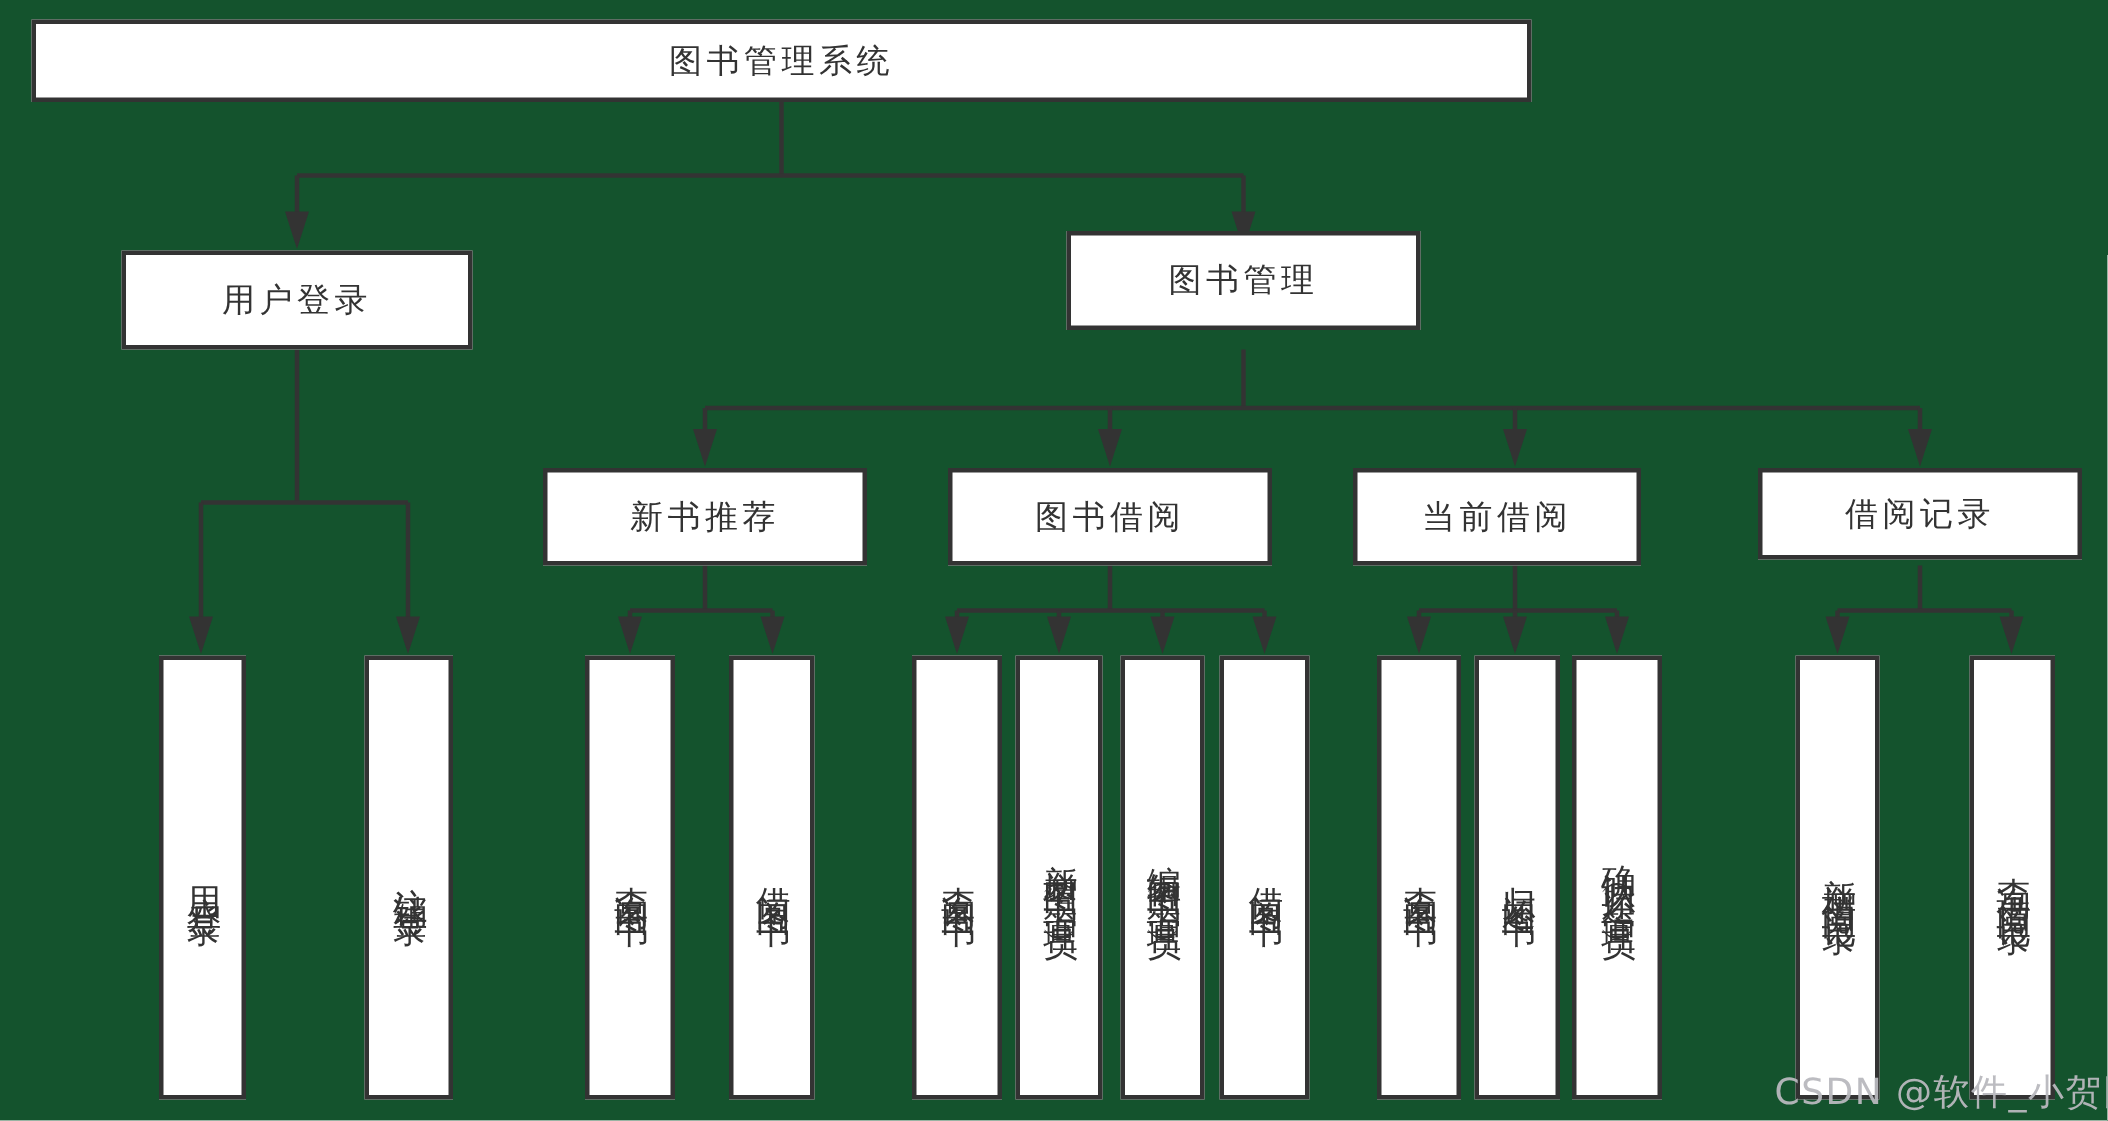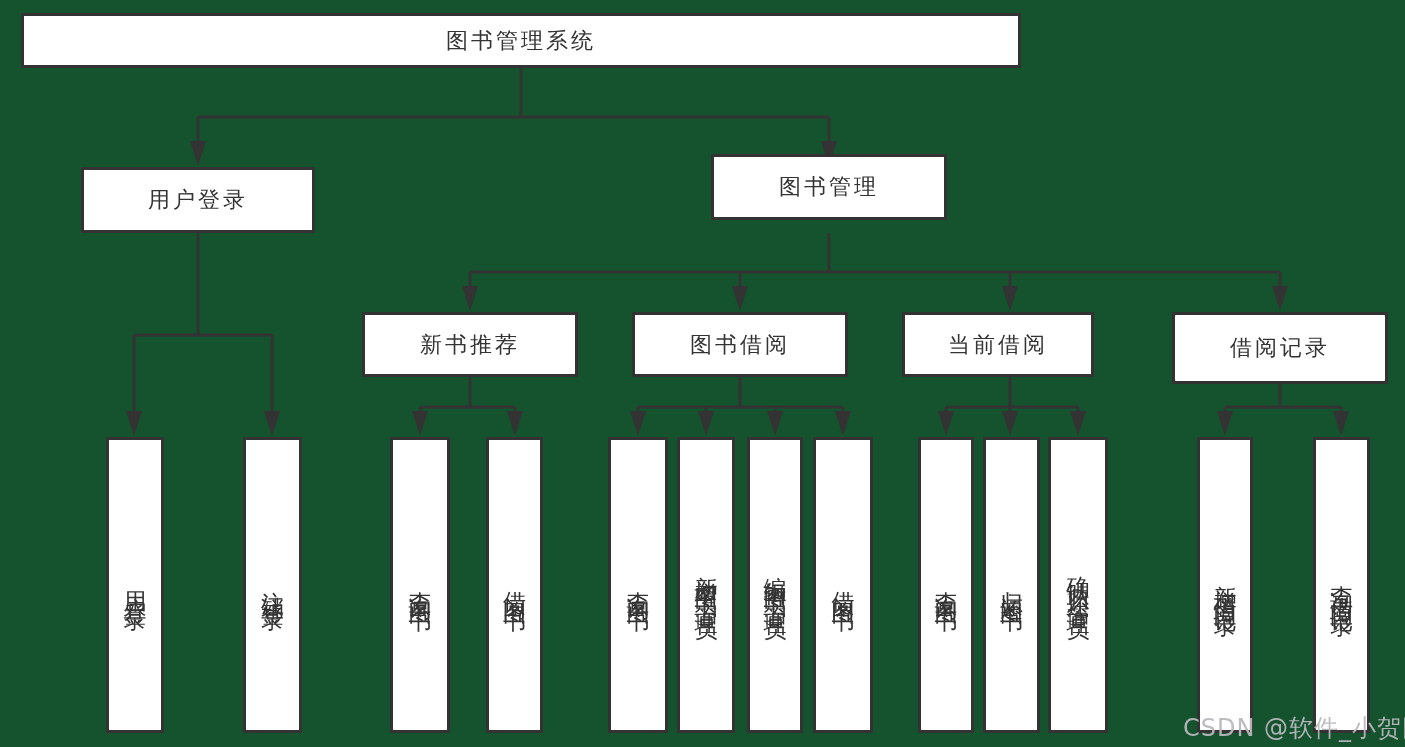--- a/index.html
+++ b/index.html
@@ -34,21 +34,21 @@
     letter-spacing:6px;
     line-height:1;
   }
   
   #node-root{left:21px;top:13px;width:1000px;height:55px;}
   #node-user-login{left:81px;top:167px;width:234px;height:66px;}
   #node-book-mgmt{left:711px;top:154px;width:236px;height:66px;}
   #node-new-book{left:362px;top:312px;width:216px;height:65px;}
   #node-book-borrow{left:632px;top:312px;width:216px;height:65px;}
   #node-current-borrow{left:902px;top:312px;width:192px;height:65px;}
-  #node-borrow-record{left:1172px;top:312px;width:216px;height:72px;}
+  #node-borrow-record{left:1172px;top:312px;width:216px;height:61px;}
   #leaf-user-login{left:106px;width:58px;}
   #leaf-logout{left:243px;width:59px;}
   #leaf-nb-query{left:390px;width:60px;}
   #leaf-nb-borrow{left:486px;width:57px;}
   #leaf-bb-query{left:608px;width:60px;}
   #leaf-bb-add{left:677px;width:58px;}
   #leaf-bb-edit{left:747px;width:56px;}
   #leaf-bb-borrow{left:813px;width:60px;}
   #leaf-cb-query{left:918px;width:56px;}
   #leaf-cb-return{left:983px;width:57px;}

